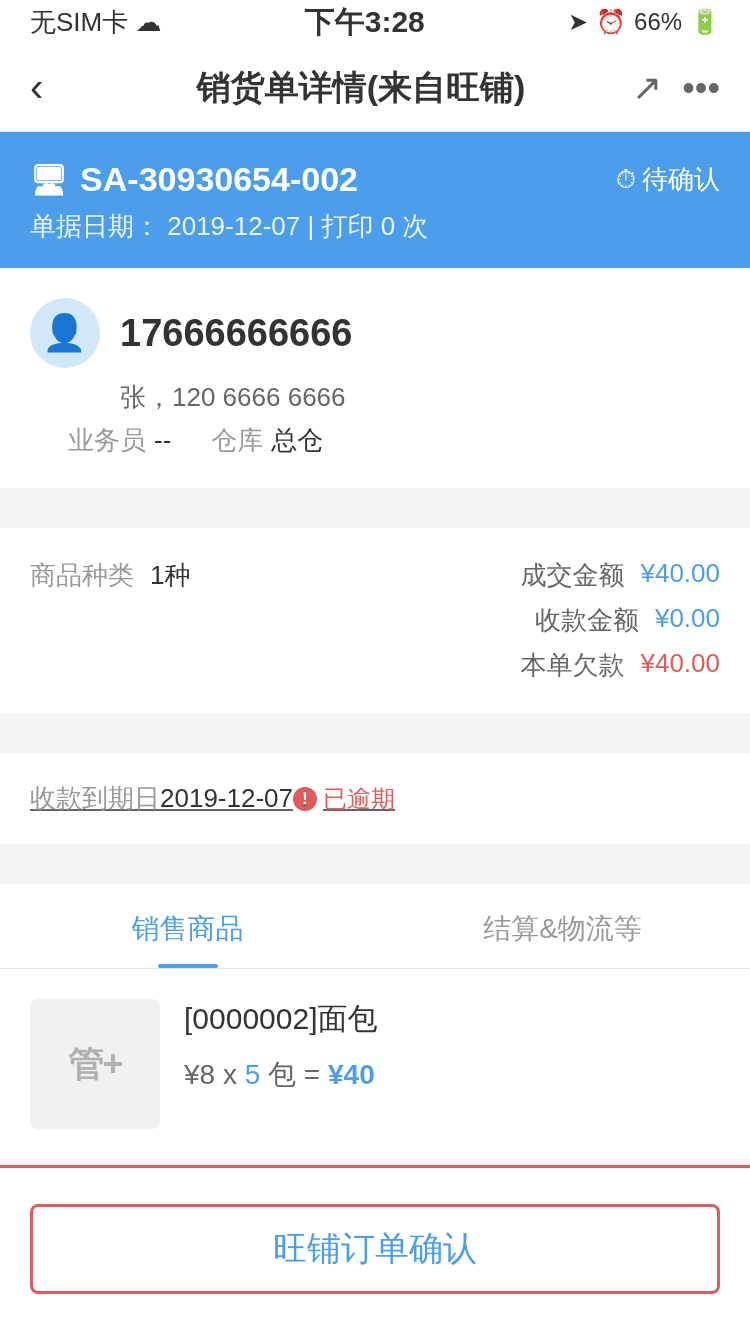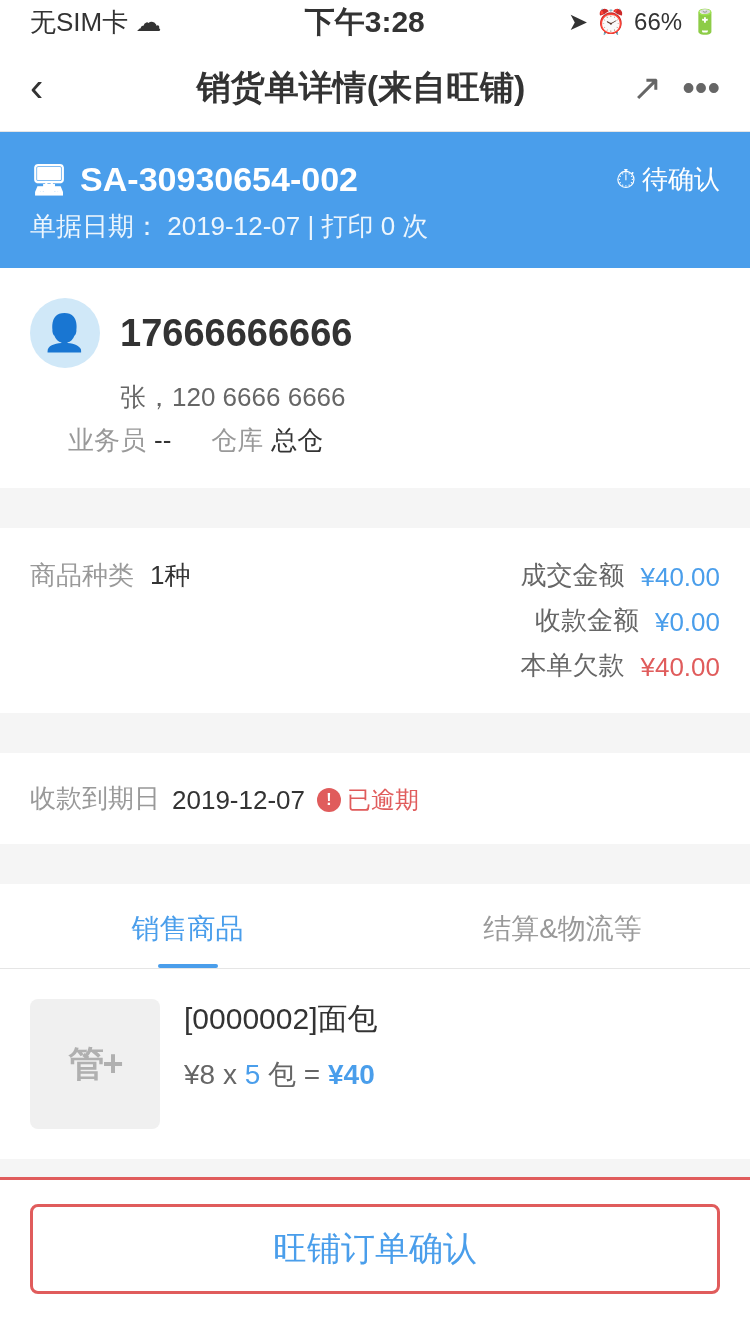--- a/index.html
+++ b/index.html
@@ -169,36 +169,36 @@
     .summary-right {
       display: flex;
       flex-direction: column;
       align-items: flex-end;
       gap: 10px;
       font-size: 26px;
     }
     .summary-row {
       display: flex;
       gap: 16px;
-      align-items: flex-end;
+      align-items: flex-start;
     }
     .summary-row-label { color: #666; }
     .summary-row-value-blue { color: #4a9eeb; }
     .summary-row-value-red { color: #e05c5c; }
 
     
     .due-card {
       background: #fff;
       padding: 28px 30px;
       margin-bottom: 20px;
       font-size: 26px;
       color: #666;
       display: flex;
-      align-items: flex-end;
-      gap: 12px;
+      align-items: center;
+      text-decoration: underline;
     }
     .due-label { color: #999; }
     .due-date { color: #333; }
     .due-badge {
       display: flex;
       align-items: center;
       gap: 6px;
       color: #e05c5c;
       font-size: 24px;
     }
@@ -299,21 +299,21 @@
       background: #f5f5f5;
     }
 
     
     .bottom-bar {
       position: fixed;
       bottom: 0;
       left: 0;
       width: 750px;
       background: #fff;
-      padding: 24px 30px 40px;
+      padding: 36px 30px 40px;
       border-top: 3px solid #e05c5c;
     }
     .confirm-btn {
       width: 100%;
       height: 90px;
       background: #fff;
       border: 3px solid #e05c5c;
       border-radius: 8px;
       font-size: 34px;
       color: #4a9eeb;

